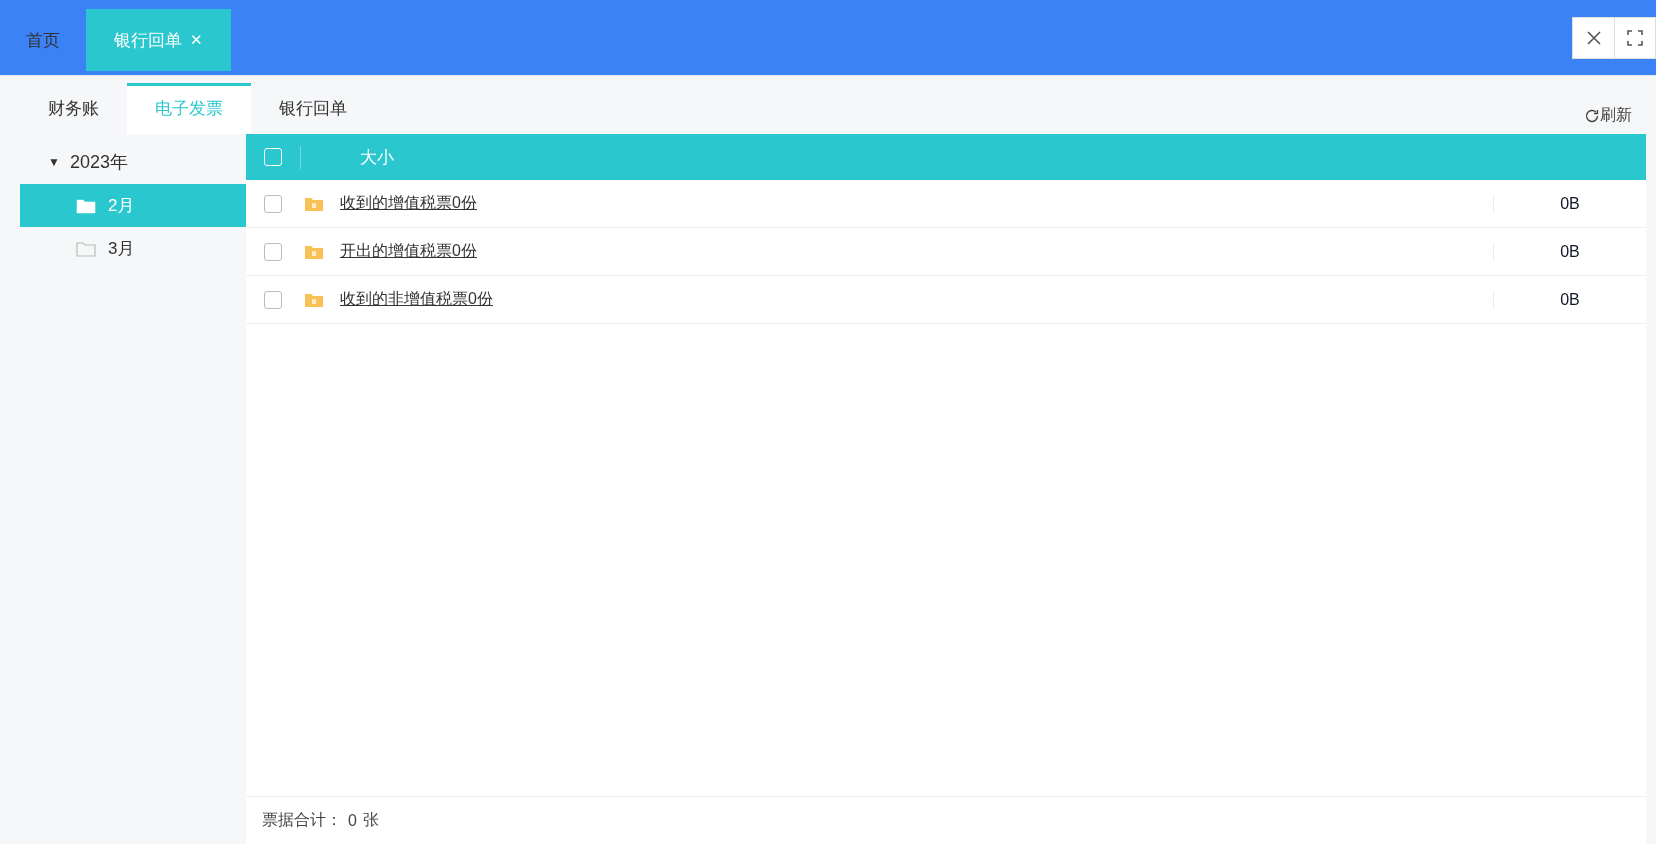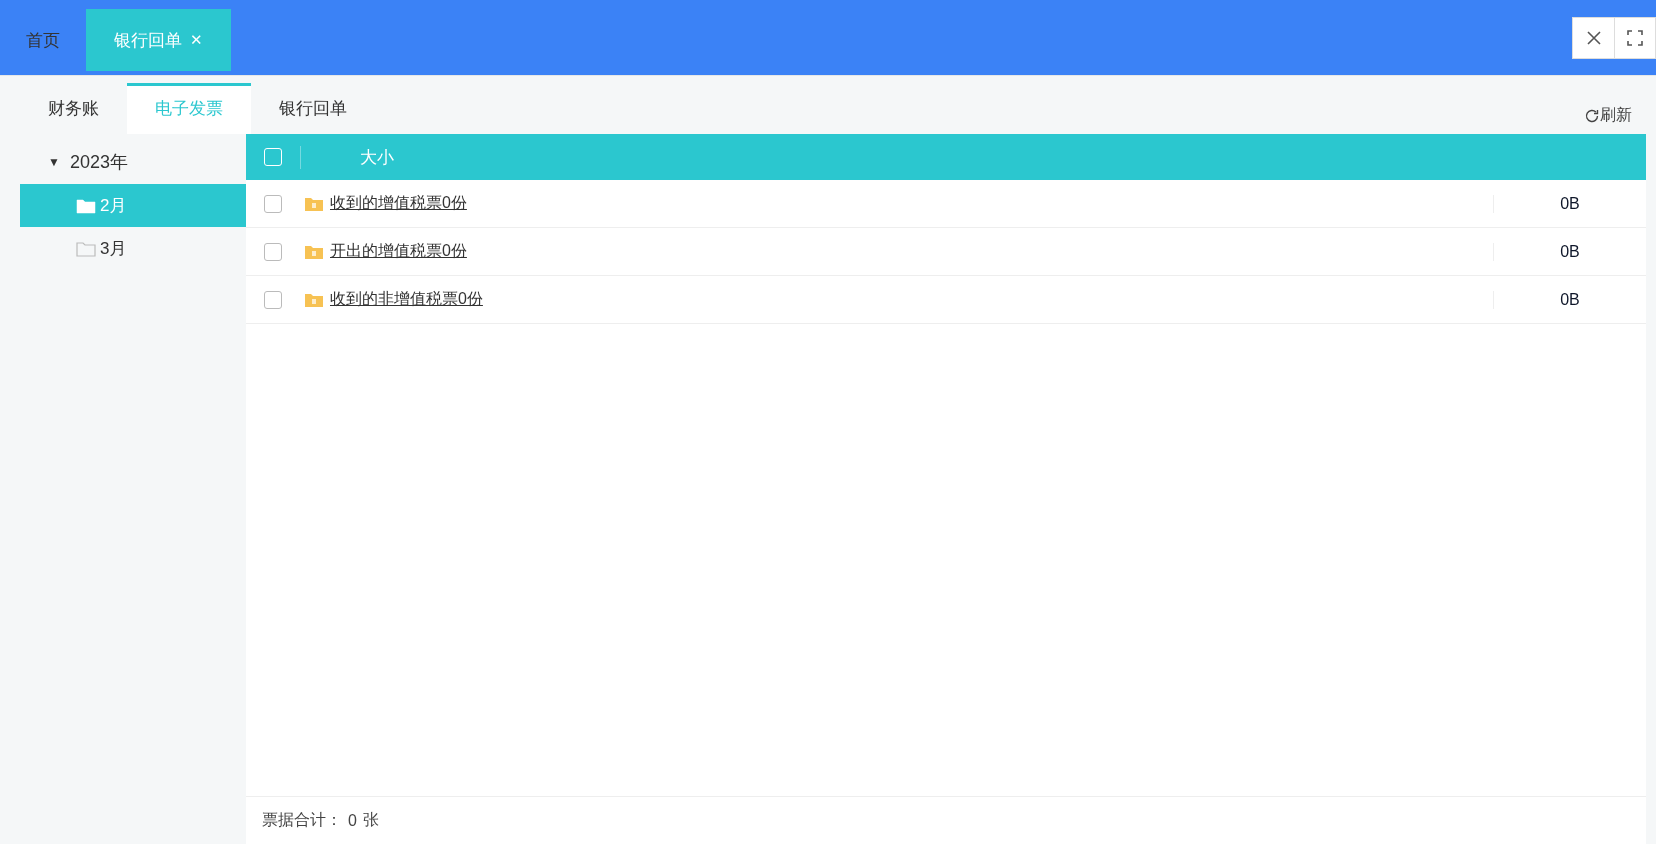--- a/index.html
+++ b/index.html
@@ -140,21 +140,21 @@
       font-size: 18px;
       color: #333;
       cursor: pointer;
     }
     .tree-year .arrow {
       font-size: 12px;
     }
     .tree-month {
       display: flex;
       align-items: center;
-      gap: 4px;
+      gap: 12px;
       padding: 10px 16px 10px 56px;
       font-size: 17px;
       color: #333;
       cursor: pointer;
     }
     .tree-month.active {
       background: #2bc7cf;
       color: #fff;
     }
     .folder-icon {
@@ -216,21 +216,21 @@
     .table-row .checkbox {
       border-color: #bbb;
     }
     .table-row .col-size {
       border-left: 1px solid #eee;
       color: #0f172a;
     }
     .file-name-cell {
       display: flex;
       align-items: center;
-      gap: 6px;
+      gap: 16px;
       padding-left: 4px;
     }
     .file-name-link {
       text-decoration: underline;
       cursor: pointer;
     }
     .yellow-folder {
       width: 20px;
       height: 16px;
       display: inline-block;

